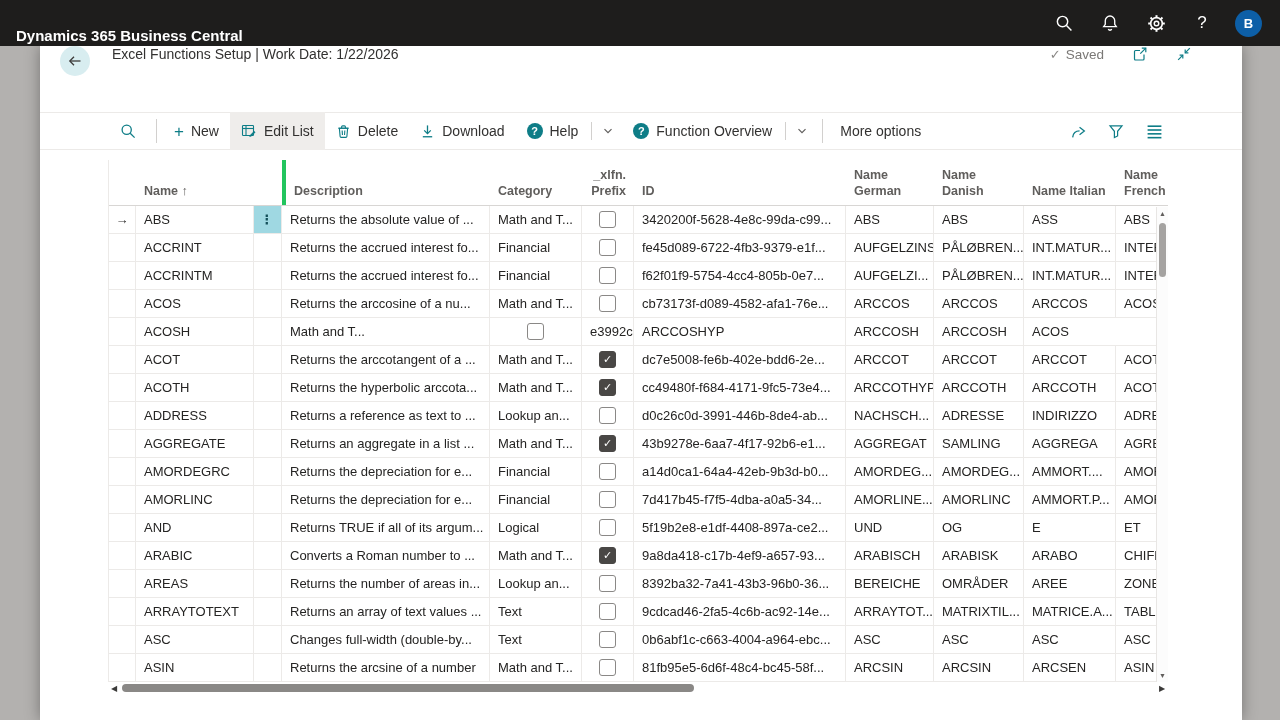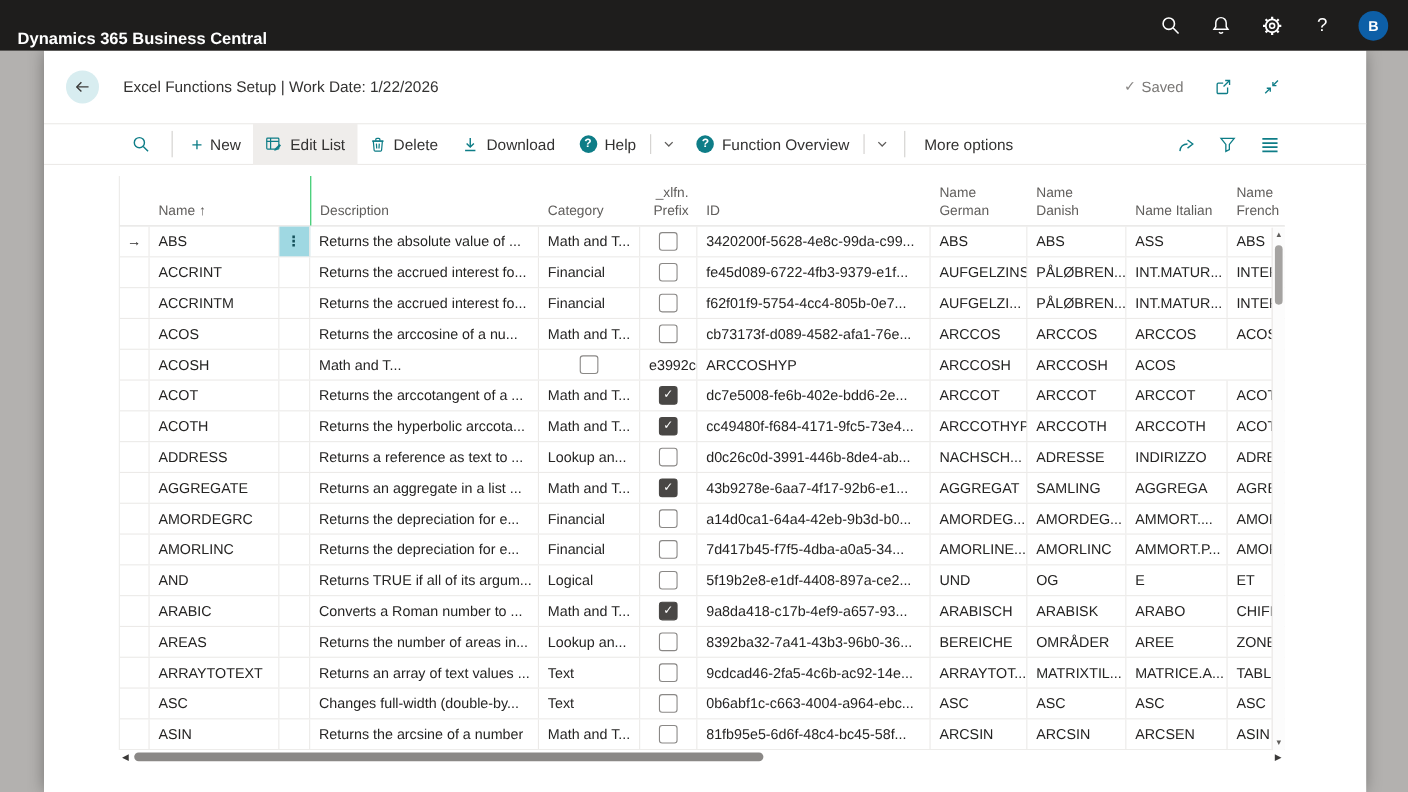--- a/index.html
+++ b/index.html
@@ -27,21 +27,21 @@
     display: flex; align-items: center; justify-content: center; margin: 0 10px;
   }
 
   
   .card {
     position: absolute; top: 46px; left: 40px; width: 1202px; height: 674px;
     background: #ffffff; box-shadow: 0 0 14px rgba(0,0,0,0.35);
   }
 
   
-  .title-row { height: 66px; display: flex; align-items: center; padding: 0 78px 0 20px; }
+  .title-row { height: 66px; display: flex; align-items: flex-start; padding: 0 50px 0 20px; }
   .back-btn {
     width: 30px; height: 30px; border-radius: 50%; background: #d8edf0;
     display: flex; align-items: center; justify-content: center; flex: none;
   }
   .page-title { font-size: 14px; color: #323130; margin-left: 22px; white-space: nowrap; }
   .title-right { margin-left: auto; display: flex; align-items: center; gap: 28px; }
   .saved { color: #7a7876; font-size: 13.5px; display: flex; align-items: center; gap: 5px; }
   .saved .check { font-size: 13px; color: #8a8886; }
   .win-btn { color: #0e7d87; display: flex; }
 
@@ -66,24 +66,24 @@
 
   
   .grid { position: relative; margin: 10px 0 0 68px; width: 1060px; border-left: 1px solid #eceae8; }
   .g-row, .g-header {
     display: grid;
     grid-template-columns: 27px 118px 28px 208px 92px 52px 212px 88px 90px 92px 53px;
   }
   .g-header { height: 46px; border-bottom: 1px solid #d8d6d4; }
   .h-cell {
     font-size: 12.5px; color: #605e5c; display: flex; flex-direction: column;
-    justify-content: flex-end; padding: 0 8px 6px 8px; line-height: 1.3; white-space: nowrap; overflow: hidden;
+    justify-content: flex-end; padding: 0 8px 6px 8px; line-height: 1.3; white-space: nowrap; overflow: hidden; font-weight: bold;
   }
   .h-cell.right { align-items: flex-end; }
-  .h-desc { border-left: 1px solid #22c55e; }
+  .h-desc { border-left: 4px solid #22c55e; }
 
   .g-body { background: #fff; }
   .g-row { height: 28px; border-bottom: 1px solid #eceae8; }
   .cell {
     font-size: 13px; color: #252423; padding: 0 8px; line-height: 27px;
     white-space: nowrap; overflow: hidden; border-right: 1px solid #eceae8;
   }
   .cell:last-child { border-right: none; }
   .c-sel { text-align: center; padding: 0; color: #323130; font-size: 13px; }
   .c-ell { padding: 0; text-align: center; line-height: 28px; font-size: 13px; color: #14505a; letter-spacing: 1px; }

